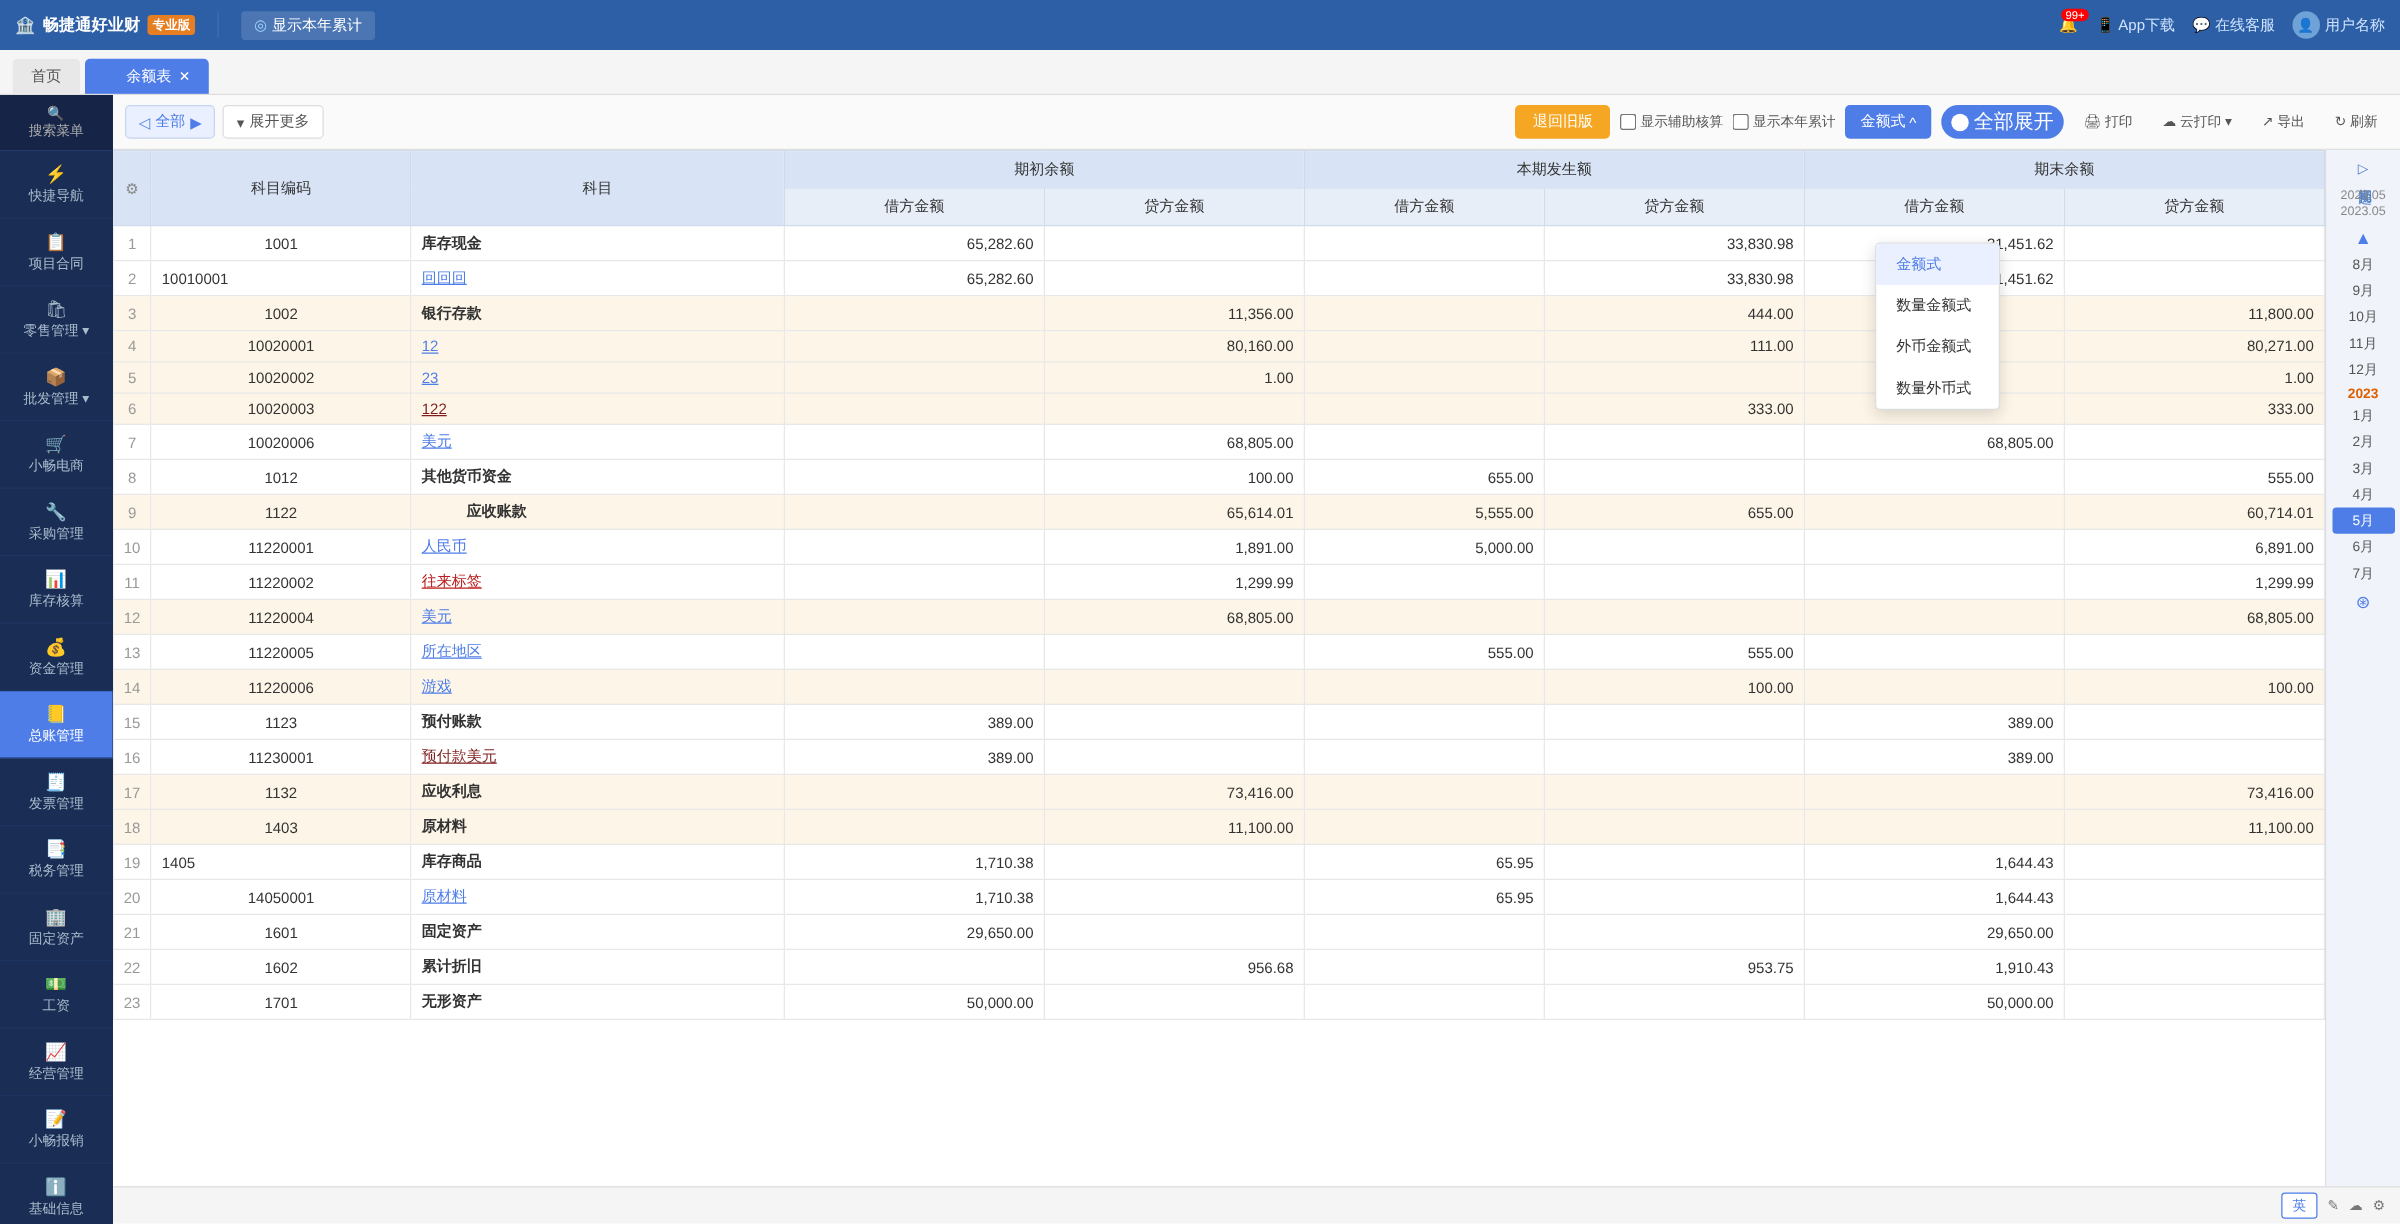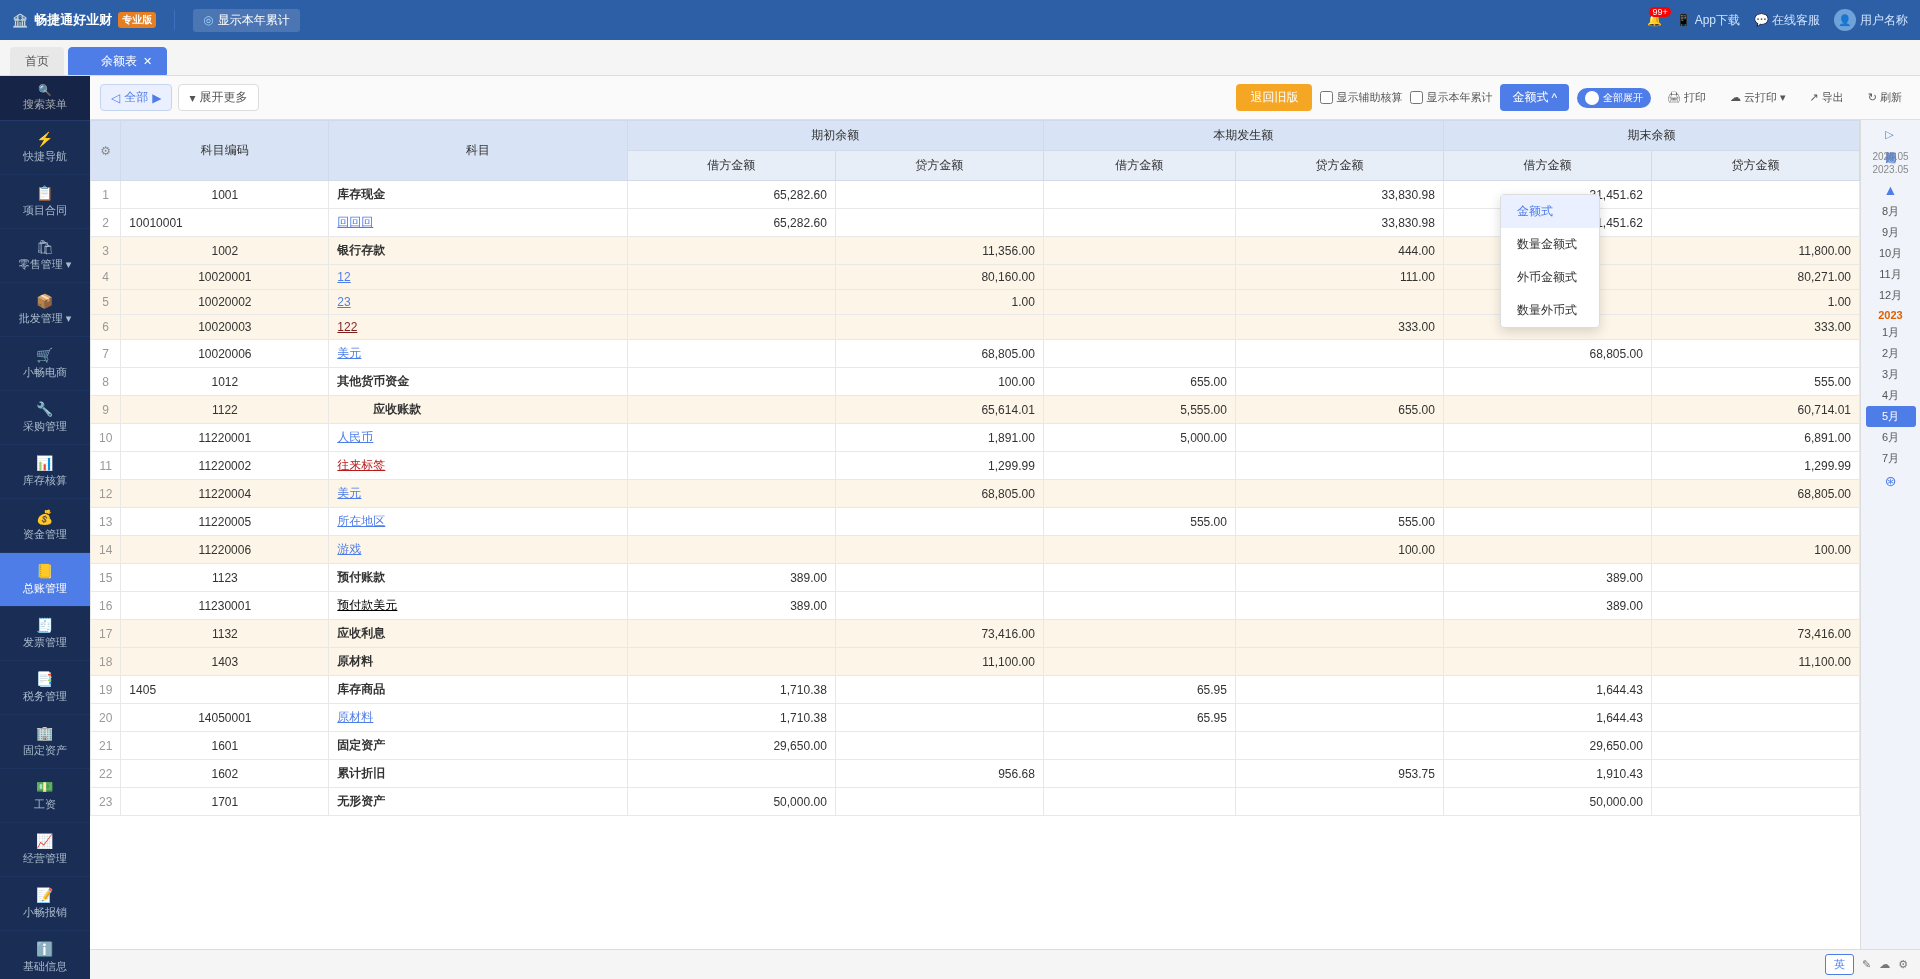--- a/index.html
+++ b/index.html
@@ -151,21 +151,21 @@
       cursor: pointer;
       font-size: 12px;
       display: flex; align-items: center; gap: 3px;
     }
     .toggle-switch {
       display: flex; align-items: center; gap: 4px;
       background: #4e7de8;
       color: white;
       border-radius: 20px;
       padding: 3px 8px;
-      font-size: 10px;
+      font-size: 16px;
       cursor: pointer;
     }
     .toggle-circle { width: 14px; height: 14px; background: white; border-radius: 50%; }
     .icon-btn {
       display: flex; align-items: center; gap: 3px;
       padding: 4px 8px;
       background: none;
       border: none;
       cursor: pointer;
       font-size: 11px;
@@ -641,21 +641,21 @@
     <td class="amount-col">389.00</td>
     <td class="amount-col"></td>
     <td class="amount-col"></td>
     <td class="amount-col"></td>
     <td class="amount-col">389.00</td>
     <td class="amount-col"></td>
   </tr>
               <tr>
     <td class="row-num">16</td>
     <td class="code-col" style="text-align:center;">11230001</td>
-    <td style="text-decoration:underline;color:#000000;cursor:pointer;">预付款美元</td>
+    <td style="text-decoration:underline;color:#7f1d1d;cursor:pointer;">预付款美元</td>
     <td class="amount-col">389.00</td>
     <td class="amount-col"></td>
     <td class="amount-col"></td>
     <td class="amount-col"></td>
     <td class="amount-col">389.00</td>
     <td class="amount-col"></td>
   </tr>
               <tr class="highlight">
     <td class="row-num">17</td>
     <td class="code-col" style="text-align:center;">1132</td>

